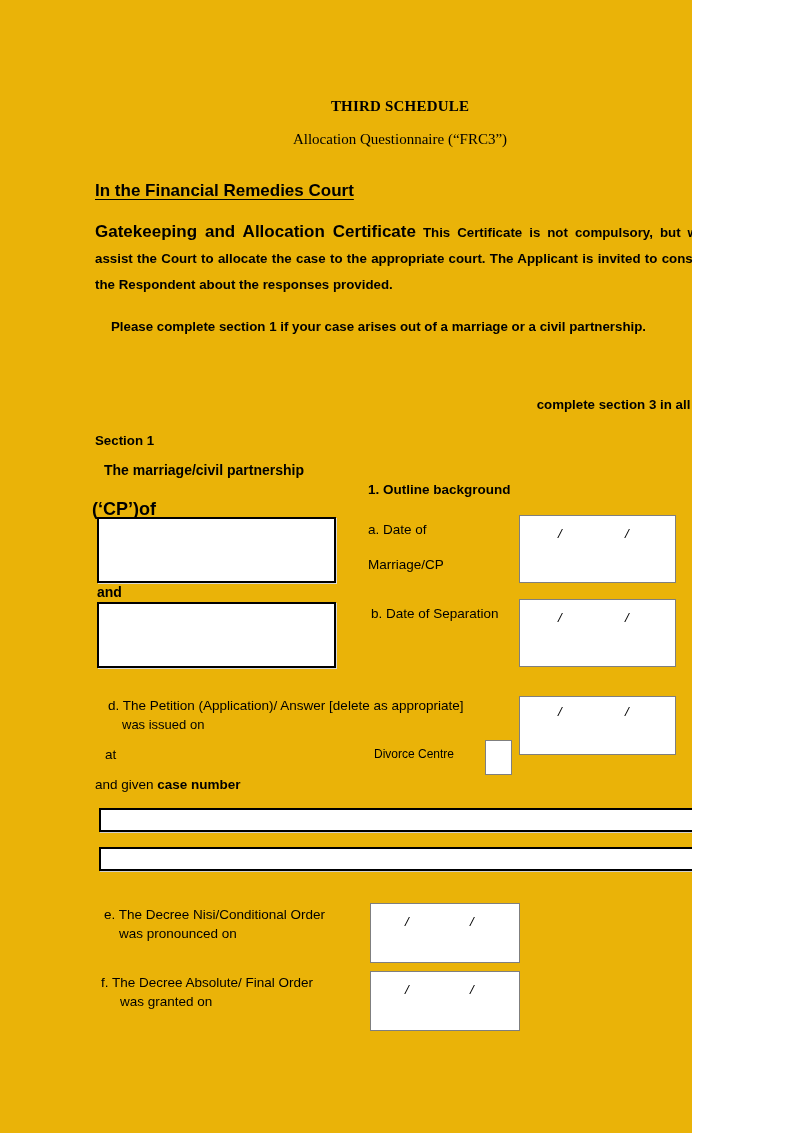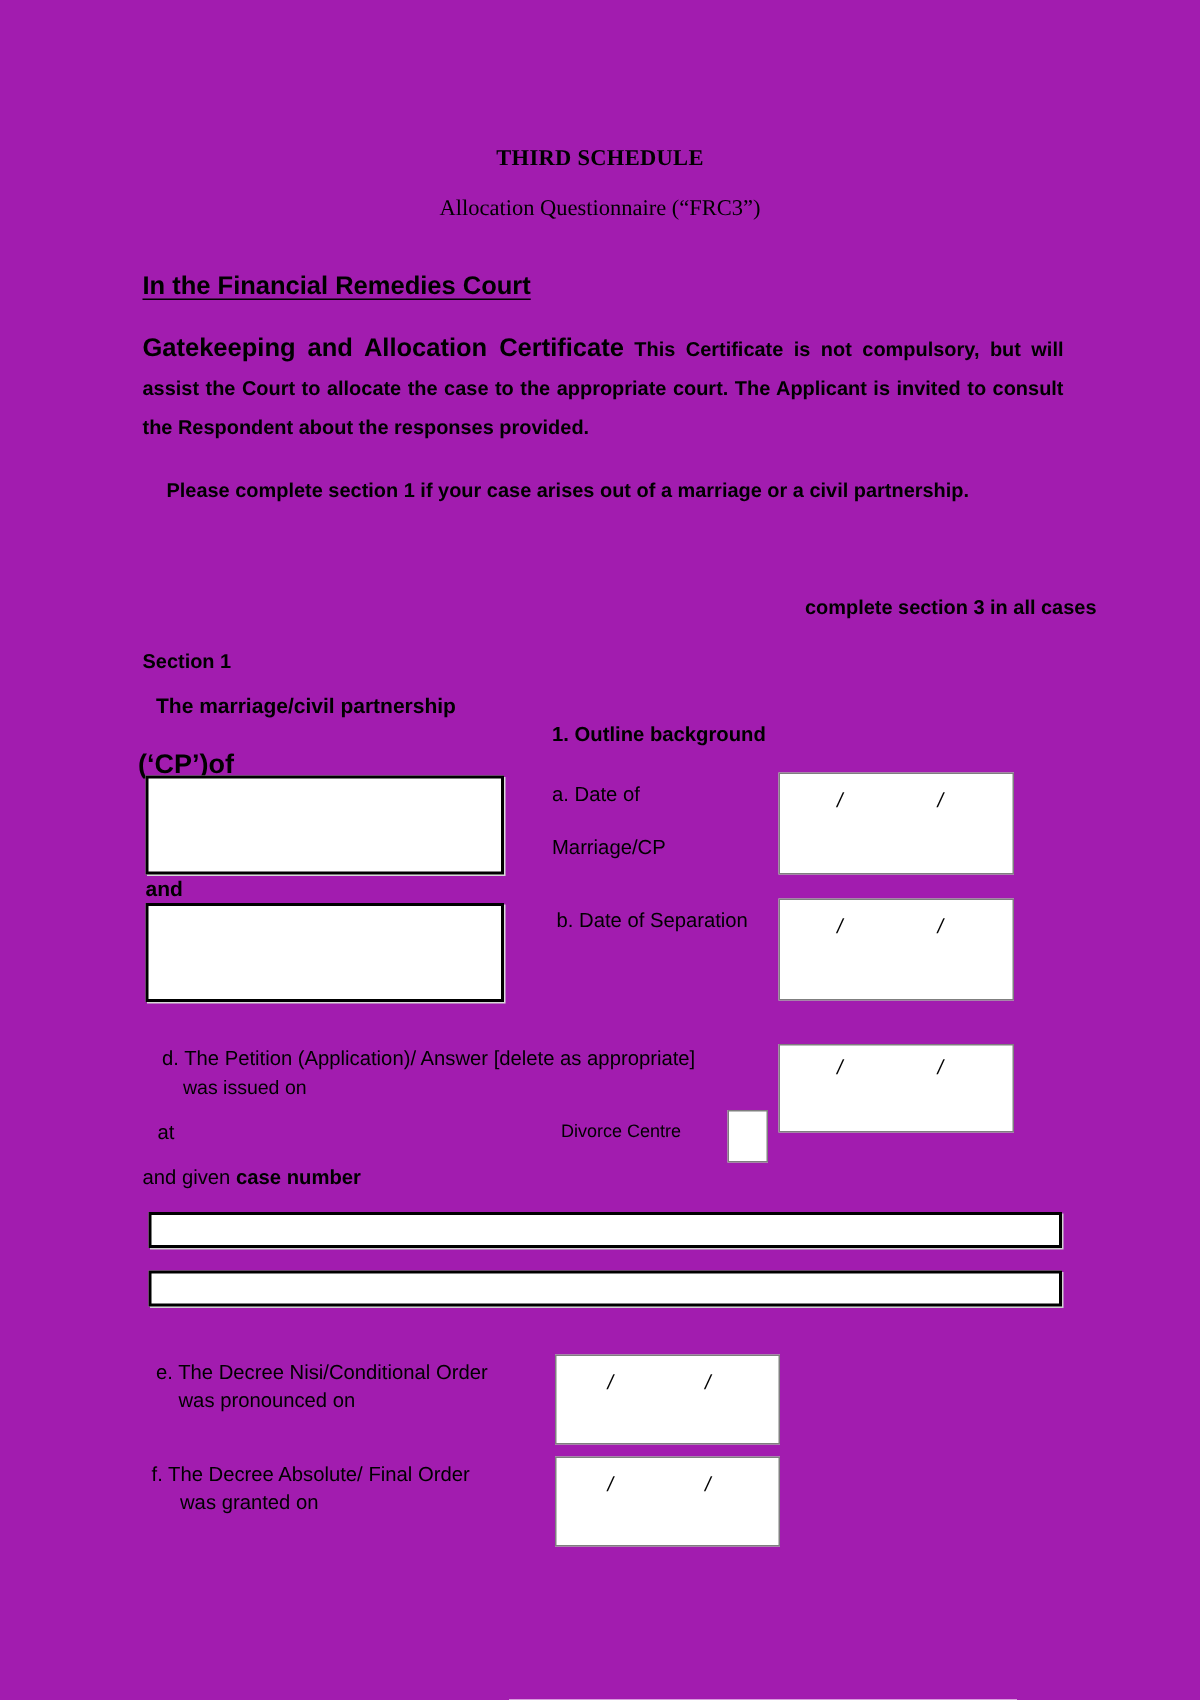--- a/index.html
+++ b/index.html
@@ -7,23 +7,23 @@
     margin: 0;
     padding: 0;
     background: #ffffff;
   }
   body {
     font-family: "Liberation Sans", sans-serif;
     color: #000000;
   }
   .page {
     position: relative;
-    width: 800px;
+    width: 692px;
     height: 1133px;
-    background: #a21caf;
+    background: #eab308;
     overflow: hidden;
   }
 
   
   .abs { position: absolute; }
 
   
   .doc-title {
     left: 0; top: 98px; width: 800px;
     text-align: center;

